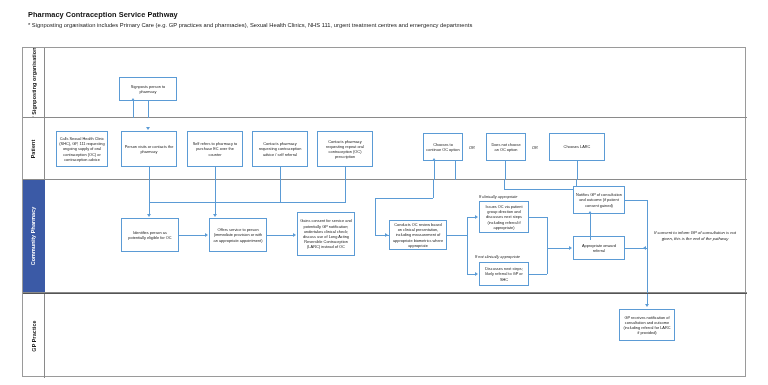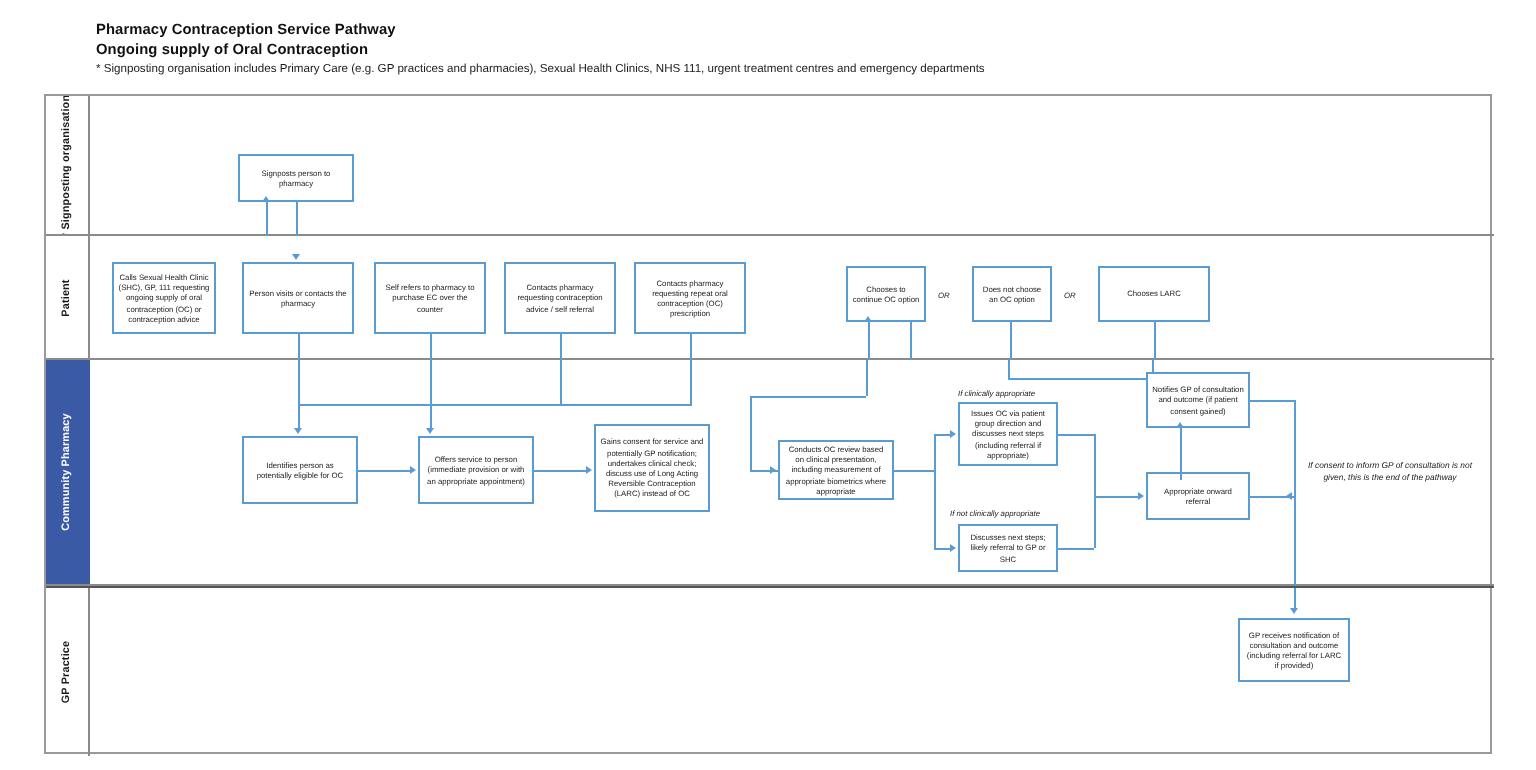--- a/index.html
+++ b/index.html
@@ -15,21 +15,20 @@
     width: 768px; height: 385px;
     background: #ffffff;
   }
 
   
   .title-wrap {
     position: absolute;
     left: 22px; top: 6px;
     width: 724px;
     padding: 4px 6px 5px 6px;
-    margin-left: 20px;
   }
   .title-line-1, .title-line-2 {
     font-size: 7.4px;
     font-weight: bold;
     color: #111111;
     line-height: 10px;
     letter-spacing: 0.05px;
   }
   .title-note {
     font-size: 5.8px;
@@ -134,21 +133,20 @@
   .arrow-r { border-top: 2.5px solid transparent; border-bottom: 2.5px solid transparent; border-left: 3.5px solid #5b9bd5; }
   .arrow-l { border-top: 2.5px solid transparent; border-bottom: 2.5px solid transparent; border-right: 3.5px solid #5b9bd5; }
 </style>
 </head>
 <body>
 
 <div id="page">
 
   <div class="title-wrap">
     <div class="title-line-1">Pharmacy Contraception Service Pathway</div>
-    <div class="title-line-2">Ongoing supply of Oral Contraception</div>
     <div class="title-note">* Signposting organisation includes Primary Care (e.g. GP practices and pharmacies), Sexual Health Clinics, NHS 111, urgent treatment centres and emergency departments</div>
   </div>
 
   <div class="frame">
 
     <div class="lane lane-signposting" style="top:0px; height:70px;">
       <div class="lane-label">
         <span>* Signposting organisation</span>
       </div>
       <div class="lane-body">

